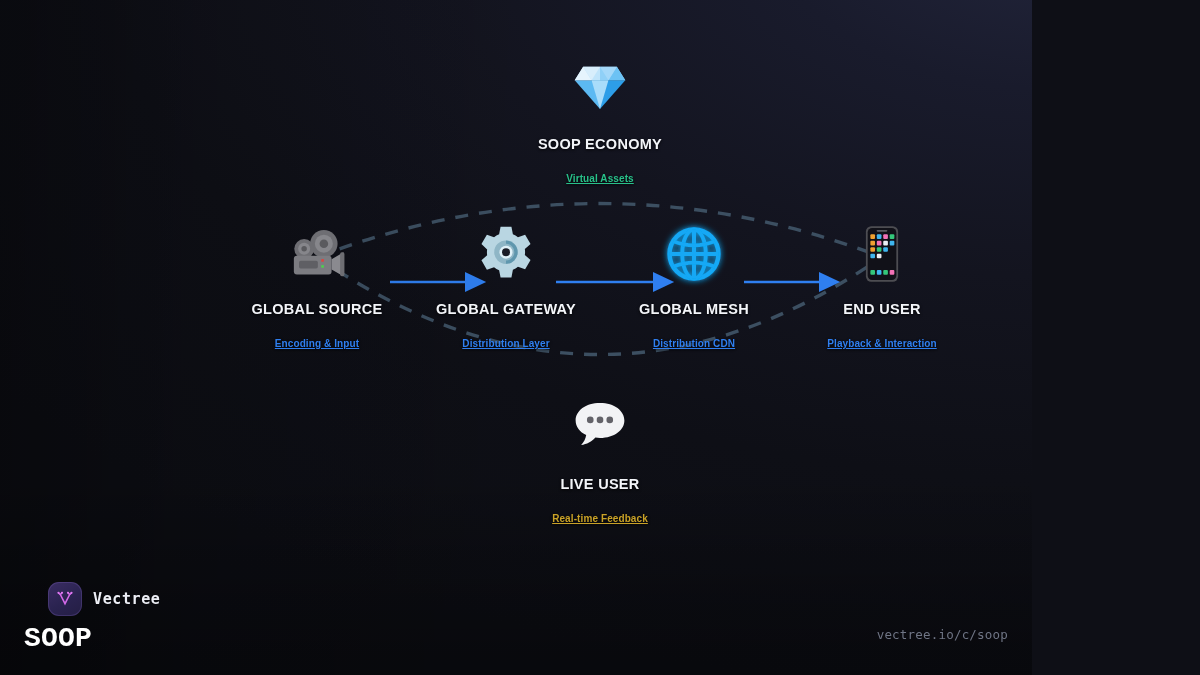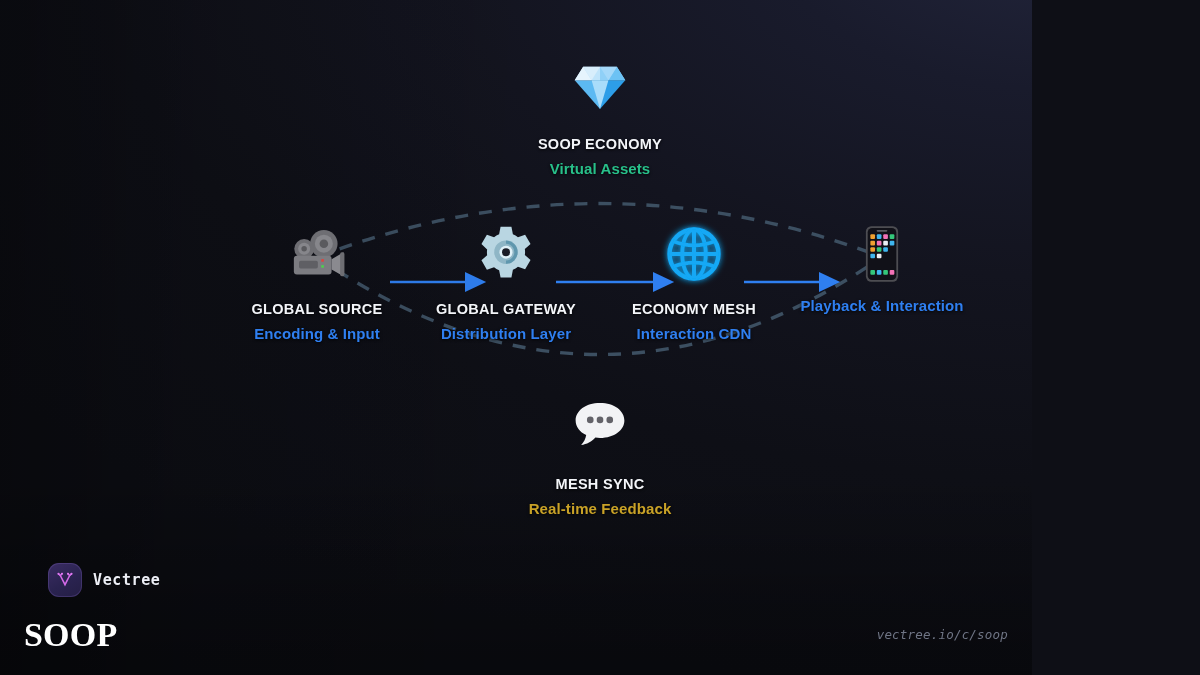--- a/index.html
+++ b/index.html
@@ -53,26 +53,27 @@
   .node .ttl {
     margin-top: 12px;
     font-size: 14.5px;
     font-weight: bold;
     letter-spacing: 0.3px;
     color: #f3f5f9;
     text-shadow: 0 1px 3px rgba(0,0,0,.85);
     white-space: nowrap;
   }
   .node .sub {
-    margin-top: 8px;
-    font-size: 15px;
+    margin-top: 21px;
+    font-size: 10px;
     font-weight: bold;
     letter-spacing: .1px;
     white-space: nowrap;
     text-shadow: 0 1px 3px rgba(0,0,0,.85);
+    text-decoration: underline;
   }
 
   
   .svgico { display:block; margin:0 auto; }
 
   
   #footer {
     position: absolute;
     left: 24px; bottom: 22px;
     z-index: 5;
@@ -92,37 +93,36 @@
     flex: none;
   }
   #brandname {
     font-family: "DejaVu Sans Mono", monospace;
     font-weight: bold;
     font-size: 15px;
     letter-spacing: .6px;
     color: #eceef5;
   }
   #bigtitle {
-    margin-top: 20px;
-    font-family: Liberation Serif, serif;
-    font-weight: bold;
-    font-size: 34px;
+    margin-top: 8px;
+    font-family: Liberation Mono, monospace;
+    font-weight: bold;
+    font-size: 28px;
     letter-spacing: 0.2px;
     color: #ffffff;
     line-height: 1.05;
   }
   #urltag {
     position: absolute;
     right: 24px; bottom: 33px;
     font-family: "DejaVu Sans Mono", monospace;
     font-size: 12.5px;
     letter-spacing: .2px;
     color: #6f7585;
     z-index: 5;
-    font-style: italic;
   }
 </style>
 </head>
 <body>
 
 <div id="stage">
 
   <svg id="wires" viewBox="0 0 1200 675">
     <defs>
       <marker id="arrowhead" markerWidth="9" markerHeight="9" refX="1.2" refY="4.5" orient="auto" markerUnits="strokeWidth">
@@ -204,22 +204,22 @@
     <div class="glyph">
       <svg class="svgico" width="58" height="58" viewBox="0 0 64 64" filter="url(#glow-blue)">
         <circle cx="32" cy="32" r="27" fill="none" stroke="#12a8f5" stroke-width="5"></circle>
         <ellipse cx="32" cy="32" rx="13" ry="27" fill="none" stroke="#12a8f5" stroke-width="4.4"></ellipse>
         <line x1="32" y1="5" x2="32" y2="59" stroke="#12a8f5" stroke-width="4.4"></line>
         <line x1="5" y1="32" x2="59" y2="32" stroke="#12a8f5" stroke-width="4.4"></line>
         <path d="M9,18 q23,9 46,0" fill="none" stroke="#12a8f5" stroke-width="4"></path>
         <path d="M9,46 q23,-9 46,0" fill="none" stroke="#12a8f5" stroke-width="4"></path>
       </svg>
     </div>
-    <div class="ttl">ECONOMY MESH</div>
-    <div class="sub" style="color:#2f7ff0;">Interaction CDN</div>
+    <div class="ttl">GLOBAL MESH</div>
+    <div class="sub" style="color:#2f7ff0;">Distribution CDN</div>
   </div>
 
   <div class="node" style="left:882px; top:225px;">
     <div class="glyph">
       <svg class="svgico" width="34" height="58" viewBox="0 0 38 64">
         <rect x="1" y="1" width="36" height="62" rx="6" fill="#4d4d52"></rect>
         <rect x="3" y="3" width="32" height="58" rx="5" fill="#111118"></rect>
         <rect x="13" y="5.2" width="12" height="1.8" rx="0.9" fill="#5c5c62"></rect>
         <g>
           <rect x="6" y="10" width="5.2" height="5.2" rx="1.1" fill="#f0a030"></rect>
@@ -240,33 +240,34 @@
           <rect x="13.2" y="31.6" width="5.2" height="5.2" rx="1.1" fill="#eceff5"></rect>
         </g>
         <g>
           <rect x="6" y="50" width="5.2" height="5.2" rx="1.1" fill="#34c77b"></rect>
           <rect x="13.2" y="50" width="5.2" height="5.2" rx="1.1" fill="#3fb6ef"></rect>
           <rect x="20.4" y="50" width="5.2" height="5.2" rx="1.1" fill="#34c77b"></rect>
           <rect x="27.6" y="50" width="5.2" height="5.2" rx="1.1" fill="#f472b6"></rect>
         </g>
       </svg>
     </div>
+    <div class="ttl">END USER</div>
     <div class="sub" style="color:#2f7ff0;">Playback &amp; Interaction</div>
   </div>
 
   <div class="node" style="left:600px; top:400px;">
     <div class="glyph">
       <svg class="svgico" width="52" height="48" viewBox="0 0 64 58">
         <path fill="#f2f3f5" d="M32,3 C14.3,3 2,12.6 2,24.6 C2,32.2 7.1,38.8 15,42.6 C14.3,47.3 12,51.6 8.8,54.8 C15.6,54 22,50.6 26.3,45.6 C28.2,45.9 30.1,46.1 32,46.1 C49.7,46.1 62,36.5 62,24.6 C62,12.6 49.7,3 32,3 Z"></path>
         <circle cx="20" cy="24" r="4.1" fill="#636369"></circle>
         <circle cx="32" cy="24" r="4.1" fill="#636369"></circle>
         <circle cx="44" cy="24" r="4.1" fill="#636369"></circle>
       </svg>
     </div>
-    <div class="ttl">MESH SYNC</div>
+    <div class="ttl">LIVE USER</div>
     <div class="sub" style="color:#c9a227;text-align:center;">Real-time Feedback</div>
   </div>
 
   <div id="footer">
     <div id="brandrow">
       <div id="logo">
         <svg width="20" height="20" viewBox="0 0 24 24">
           <g stroke="#d36ae8" stroke-width="1.9" fill="none" stroke-linecap="round">
             <path d="M6.4,6.6 L12,17.6 L17.6,6.6"></path>
             <path d="M6.4,6.6 L4.2,4.6"></path>

